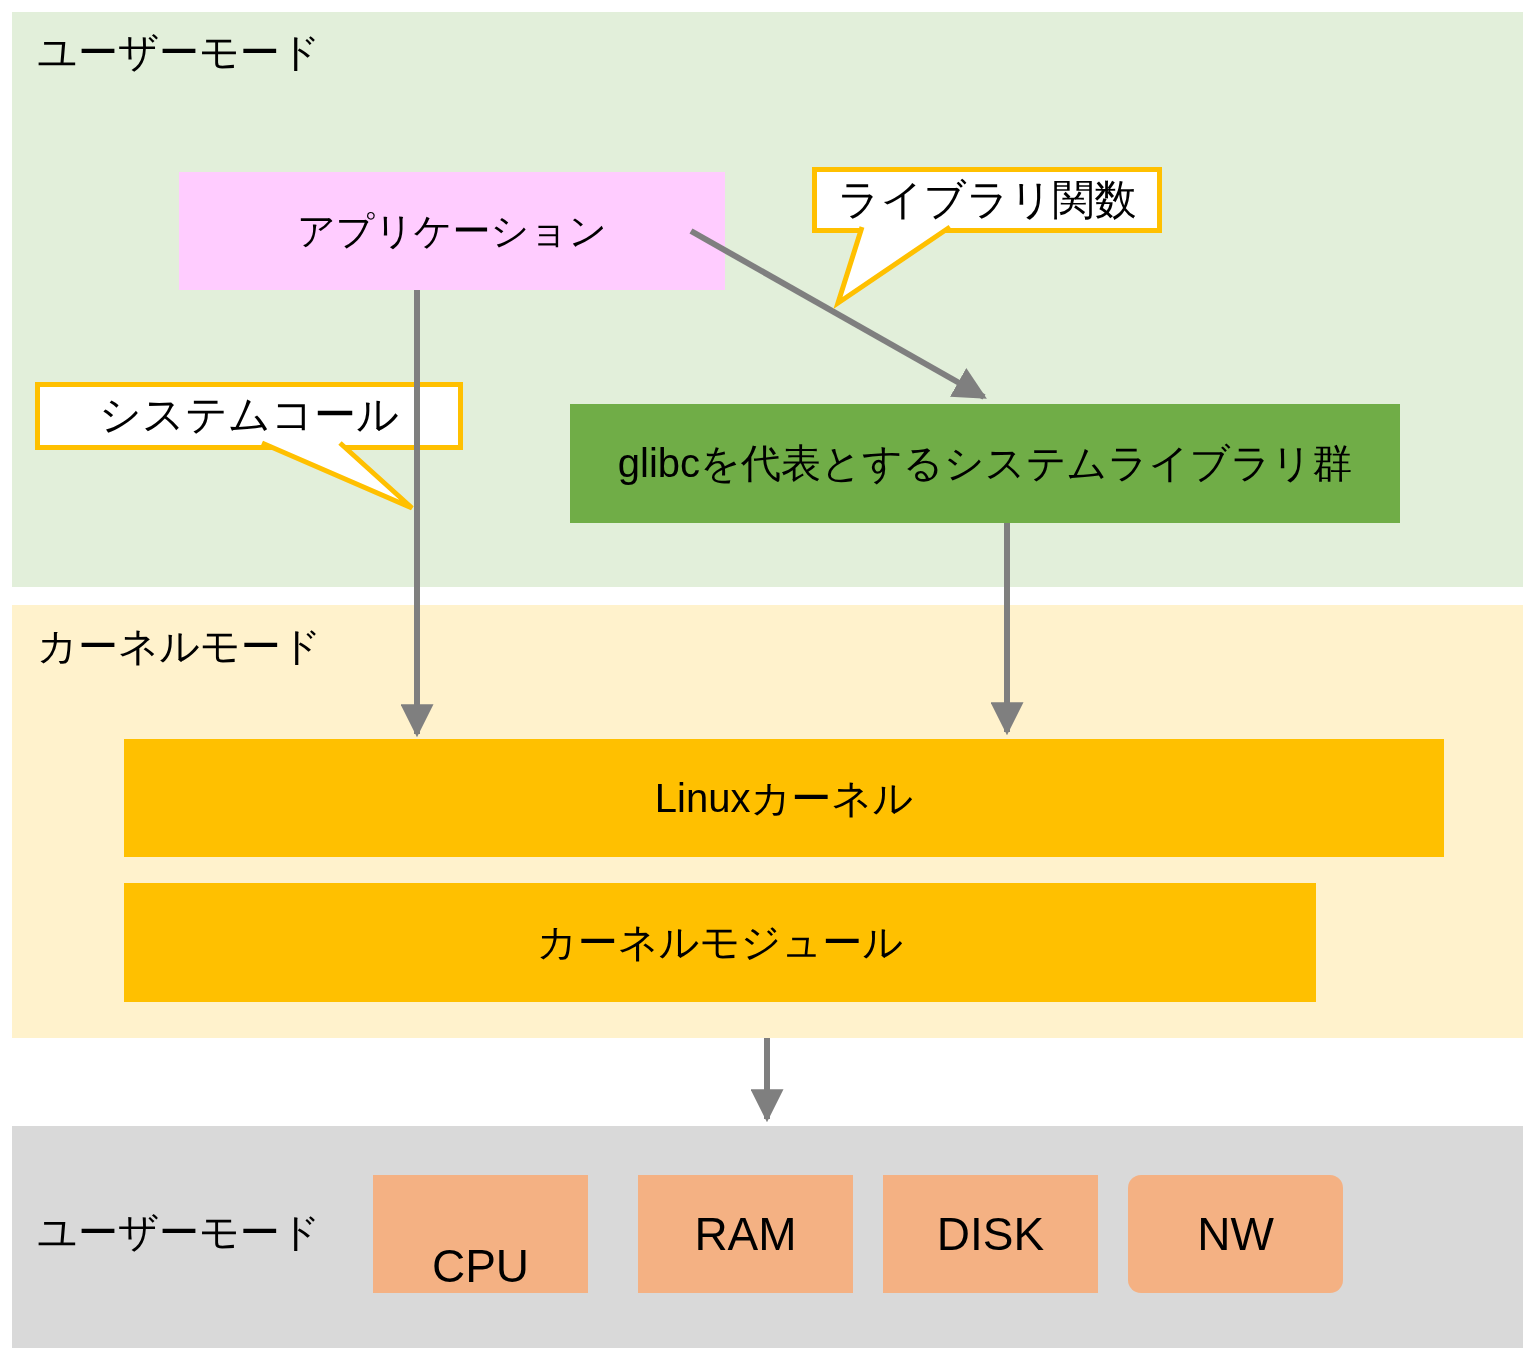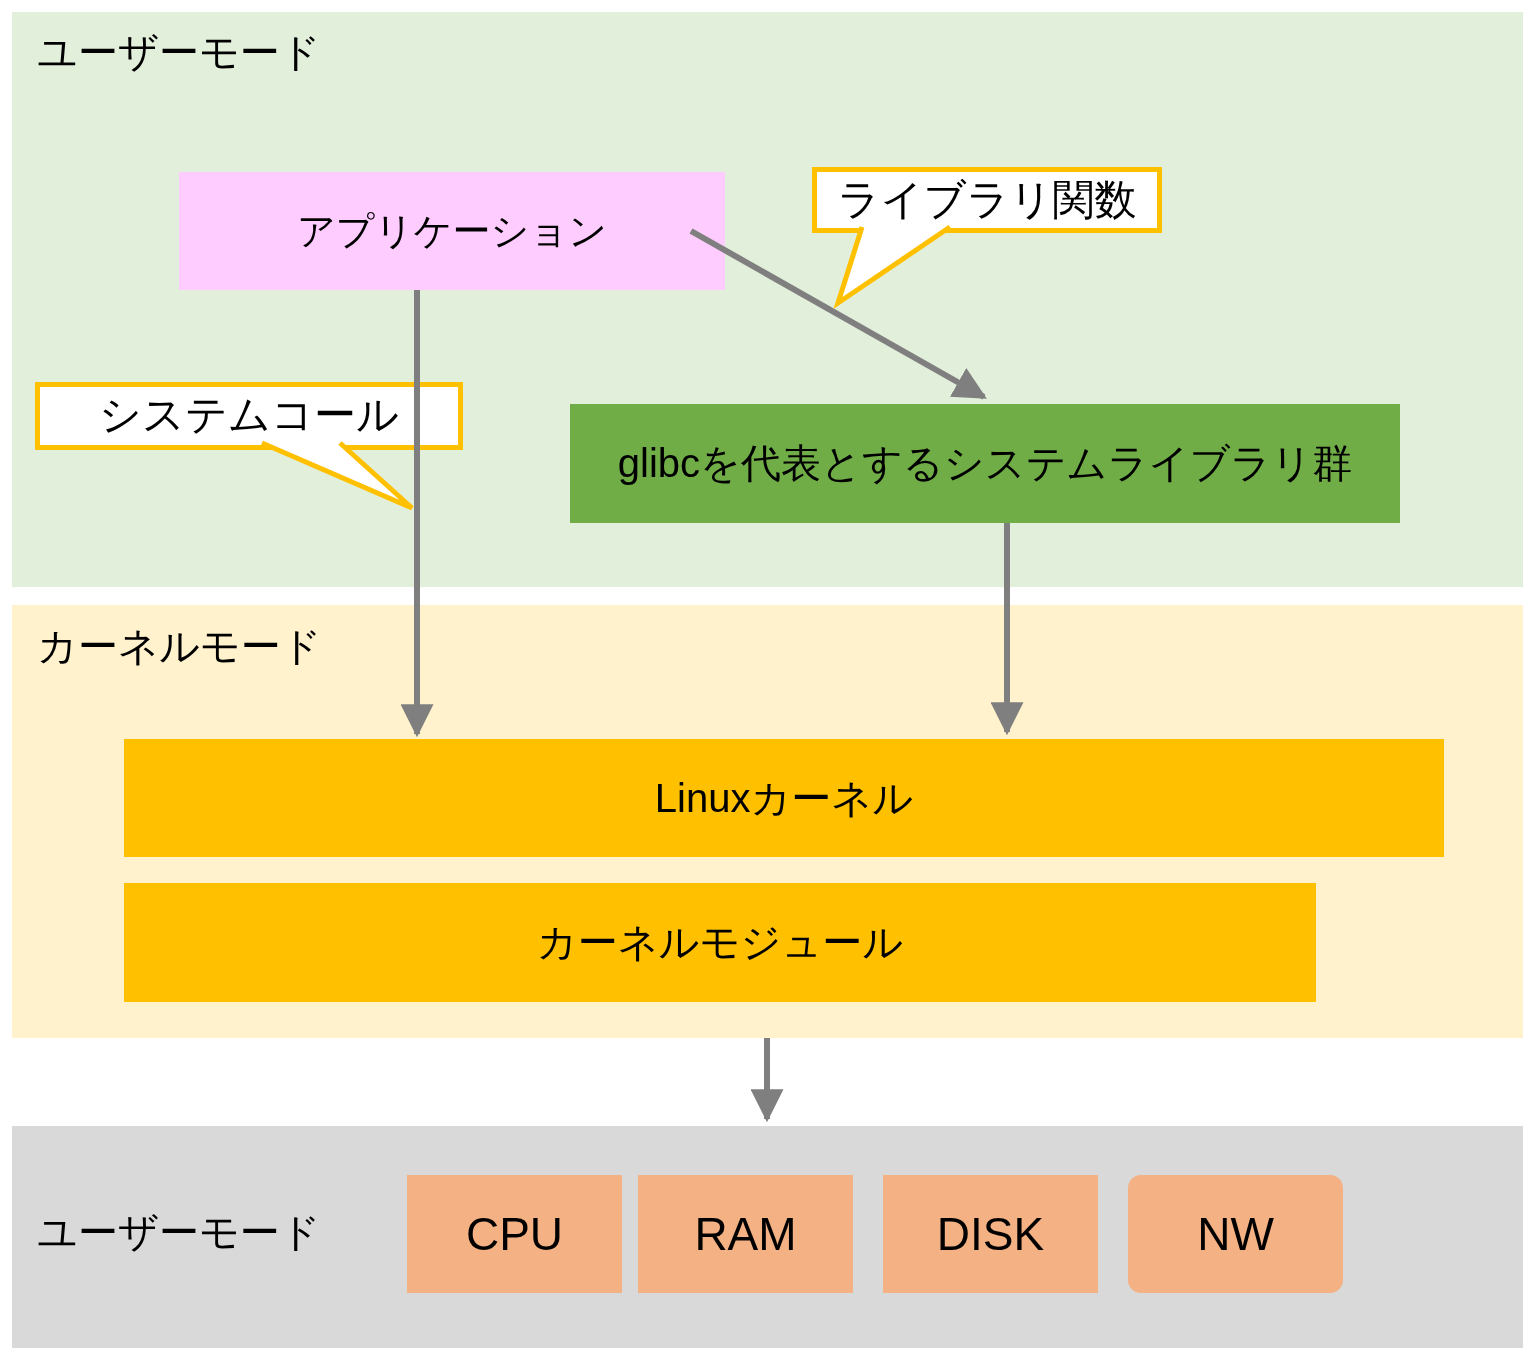--- a/index.html
+++ b/index.html
@@ -54,21 +54,21 @@
   #kernel-module-box{left:124px;top:883px;width:1192px;height:119px;background:var(--kernel-box);}
 
   .hw-box{
     position:absolute;
     top:1175px;width:215px;height:118px;
     background:var(--hw-box);
     display:flex;align-items:center;justify-content:center;
     font-size:46px;
     white-space:nowrap;
   }
-  #hw-box-0{left:407px;}
+  #hw-box-0{left:373px;align-items:flex-end;}
   #hw-box-1{left:638px;}
   #hw-box-2{left:883px;}
   #hw-box-3{left:1128px;border-radius:13px;}
 
   .callout{
     position:absolute;
     background:var(--callout-bg);
     border:5px solid var(--callout-border);
     display:flex;align-items:flex-start;justify-content:center;
     font-size:42px;

